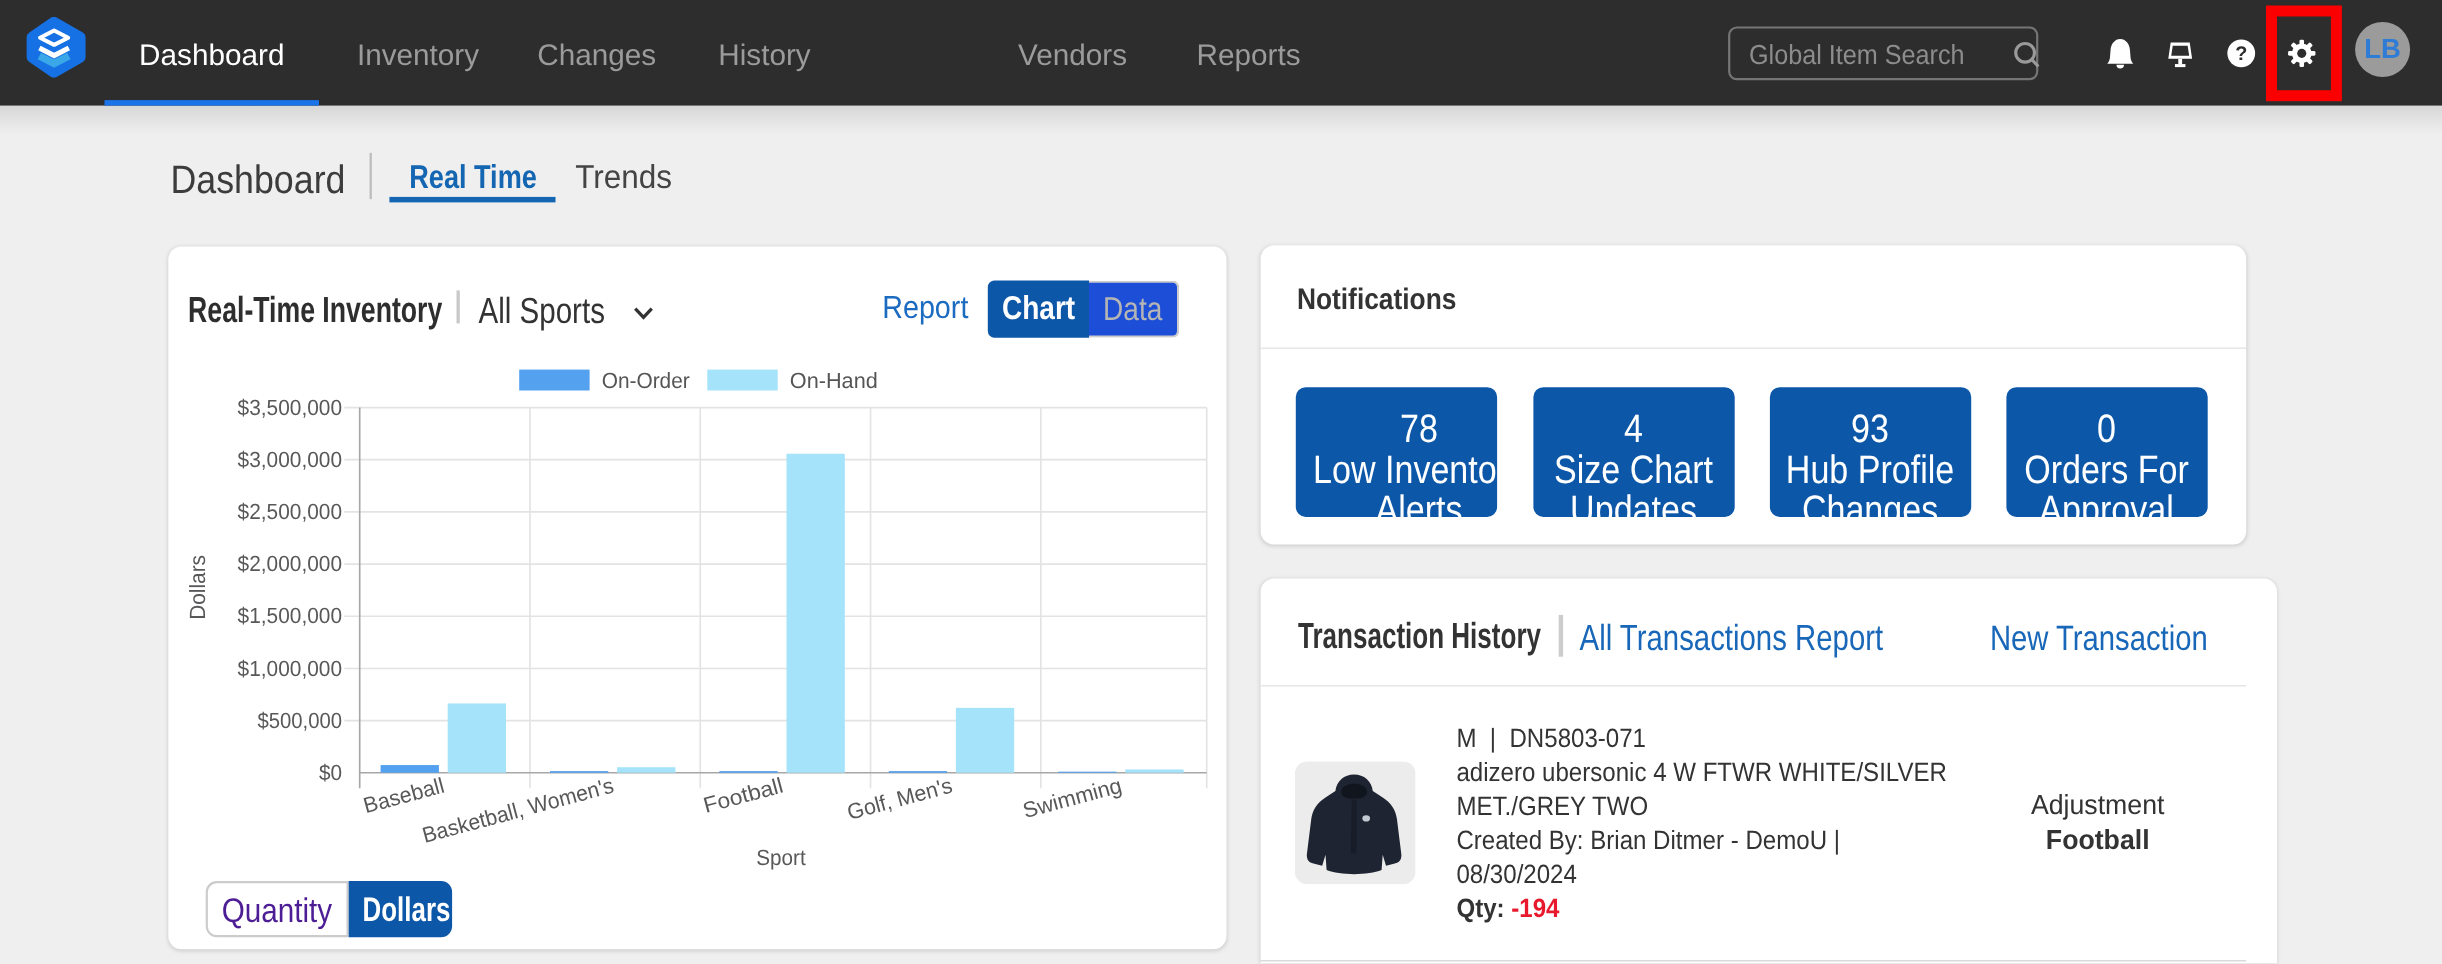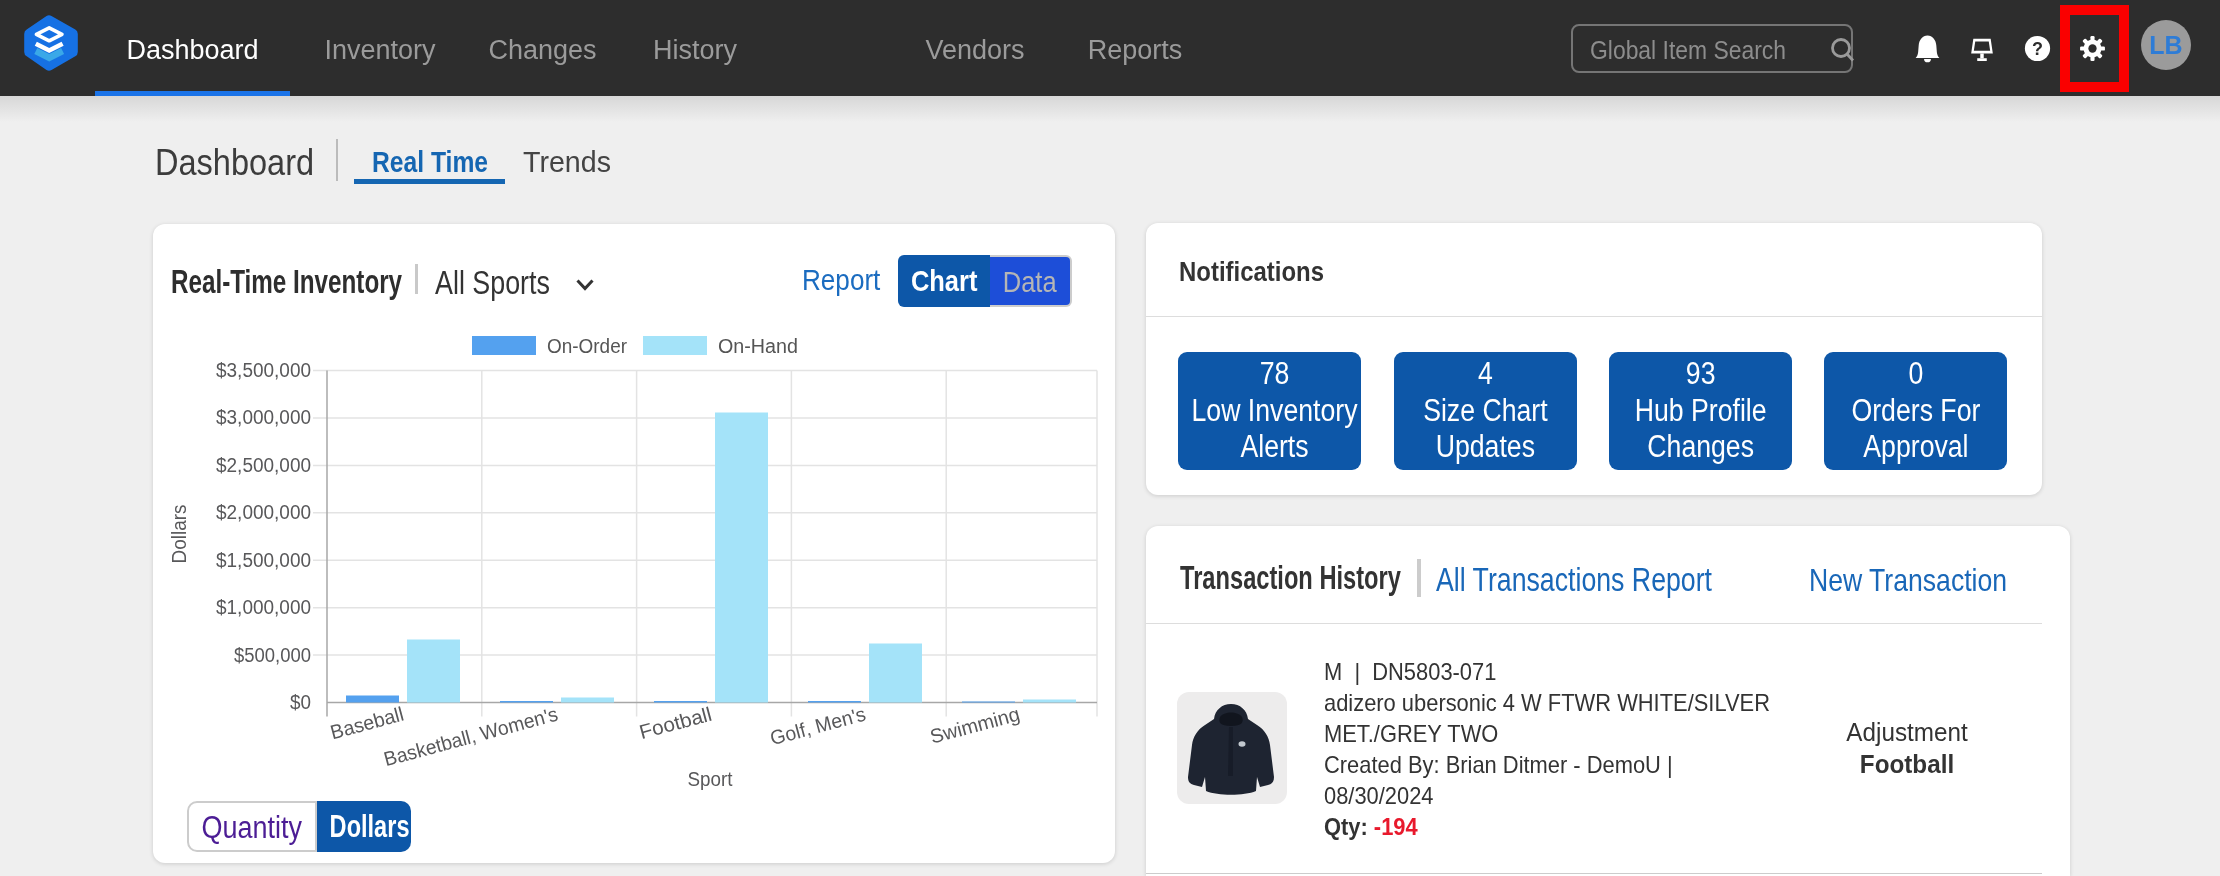--- a/index.html
+++ b/index.html
@@ -27,21 +27,21 @@
 .c1div { position:absolute; left:262px; top:40px; width:3px; height:30px; background:#c9c9c9; }
 .c1sport { position:absolute; left:282px; top:42px; font-size:33px; line-height:33px; color:#333; transform:scaleX(0.814); transform-origin:left top; white-space:nowrap; }
 .report { position:absolute; left:649px; top:42px; font-size:29px; line-height:29px; color:#1b6cc0; transform:scaleX(0.90); transform-origin:left top; }
 .chartbtn { position:absolute; left:745px; top:31px; width:92px; height:52px; background:#0d57a8; border-radius:6px 0 0 6px; color:#fff; font-size:30px; font-weight:bold; text-align:center; line-height:52px; }
 .chartbtn span, .databtn span, .qtybtn span, .dolbtn span { display:inline-block; transform:scaleX(0.85); }
 .databtn { position:absolute; left:837px; top:31px; width:82px; height:52px; background:#1d4ed8; border:2px solid #ccc; border-left:none; border-radius:0 6px 6px 0; color:#b5b5b5; font-size:30px; text-align:center; line-height:50px; }
 .qtybtn { position:absolute; left:34px; top:577px; width:130px; height:51px; background:#fff; border:2px solid #ccc; border-radius:10px 0 0 10px; color:#4c1d95; font-size:31px; text-align:center; line-height:49px; }
 .dolbtn { position:absolute; left:164px; top:577px; width:94px; height:51px; background:#0d57a8; border-radius:0 10px 10px 0; color:#fff; font-size:31px; font-weight:bold; text-align:center; line-height:51px; }
 .c2title { position:absolute; left:33px; top:36px; font-size:27px; line-height:27px; font-weight:bold; color:#333; transform:scaleX(0.887); transform-origin:left top; }
 .c2div { position:absolute; left:0px; top:93px; width:896px; height:1px; background:#ddd; }
-.nbtn { position:absolute; top:129px; width:183px; height:118px; background:#0d57a8; border-radius:9px; color:#fff; font-size:31px; text-align:center; line-height:36.5px; padding-top:4px; white-space:nowrap; }
+.nbtn { position:absolute; top:129px; width:183px; height:118px; background:#0d57a8; border-radius:9px; color:#fff; font-size:36px; text-align:center; line-height:36.5px; padding-top:20px; white-space:nowrap; }
 .nbtn span { display:inline-block; transform:scaleX(0.86); }
 .c3title { position:absolute; left:34px; top:35px; font-size:33px; line-height:33px; font-weight:bold; color:#333; transform:scaleX(0.717); transform-origin:left top; white-space:nowrap; }
 .c3div1 { position:absolute; left:271px; top:33px; width:4px; height:38px; background:#ccc; }
 .c3link1 { position:absolute; left:290px; top:37px; font-size:33px; line-height:33px; color:#1967b8; transform:scaleX(0.809); transform-origin:left top; white-space:nowrap; }
 .c3link2 { position:absolute; left:663px; top:38px; font-size:32px; line-height:32px; color:#1967b8; transform:scaleX(0.831); transform-origin:left top; white-space:nowrap; }
 .c3div2 { position:absolute; left:0; top:97px; width:896px; height:1px; background:#ddd; }
 .c3img { position:absolute; left:31px; top:166px; width:110px; height:112px; border-radius:12px; overflow:hidden; }
 .c3text { position:absolute; left:178px; top:130px; font-size:24px; color:#333; line-height:31px; transform:scaleX(0.912); transform-origin:left top; white-space:nowrap; }
 .c3right { position:absolute; left:661px; top:190px; width:200px; text-align:center; font-size:25px; color:#333; line-height:32px; transform:scaleX(0.97); }
 .c3botline { position:absolute; left:0; top:347px; width:896px; height:1px; background:#ccc; }

